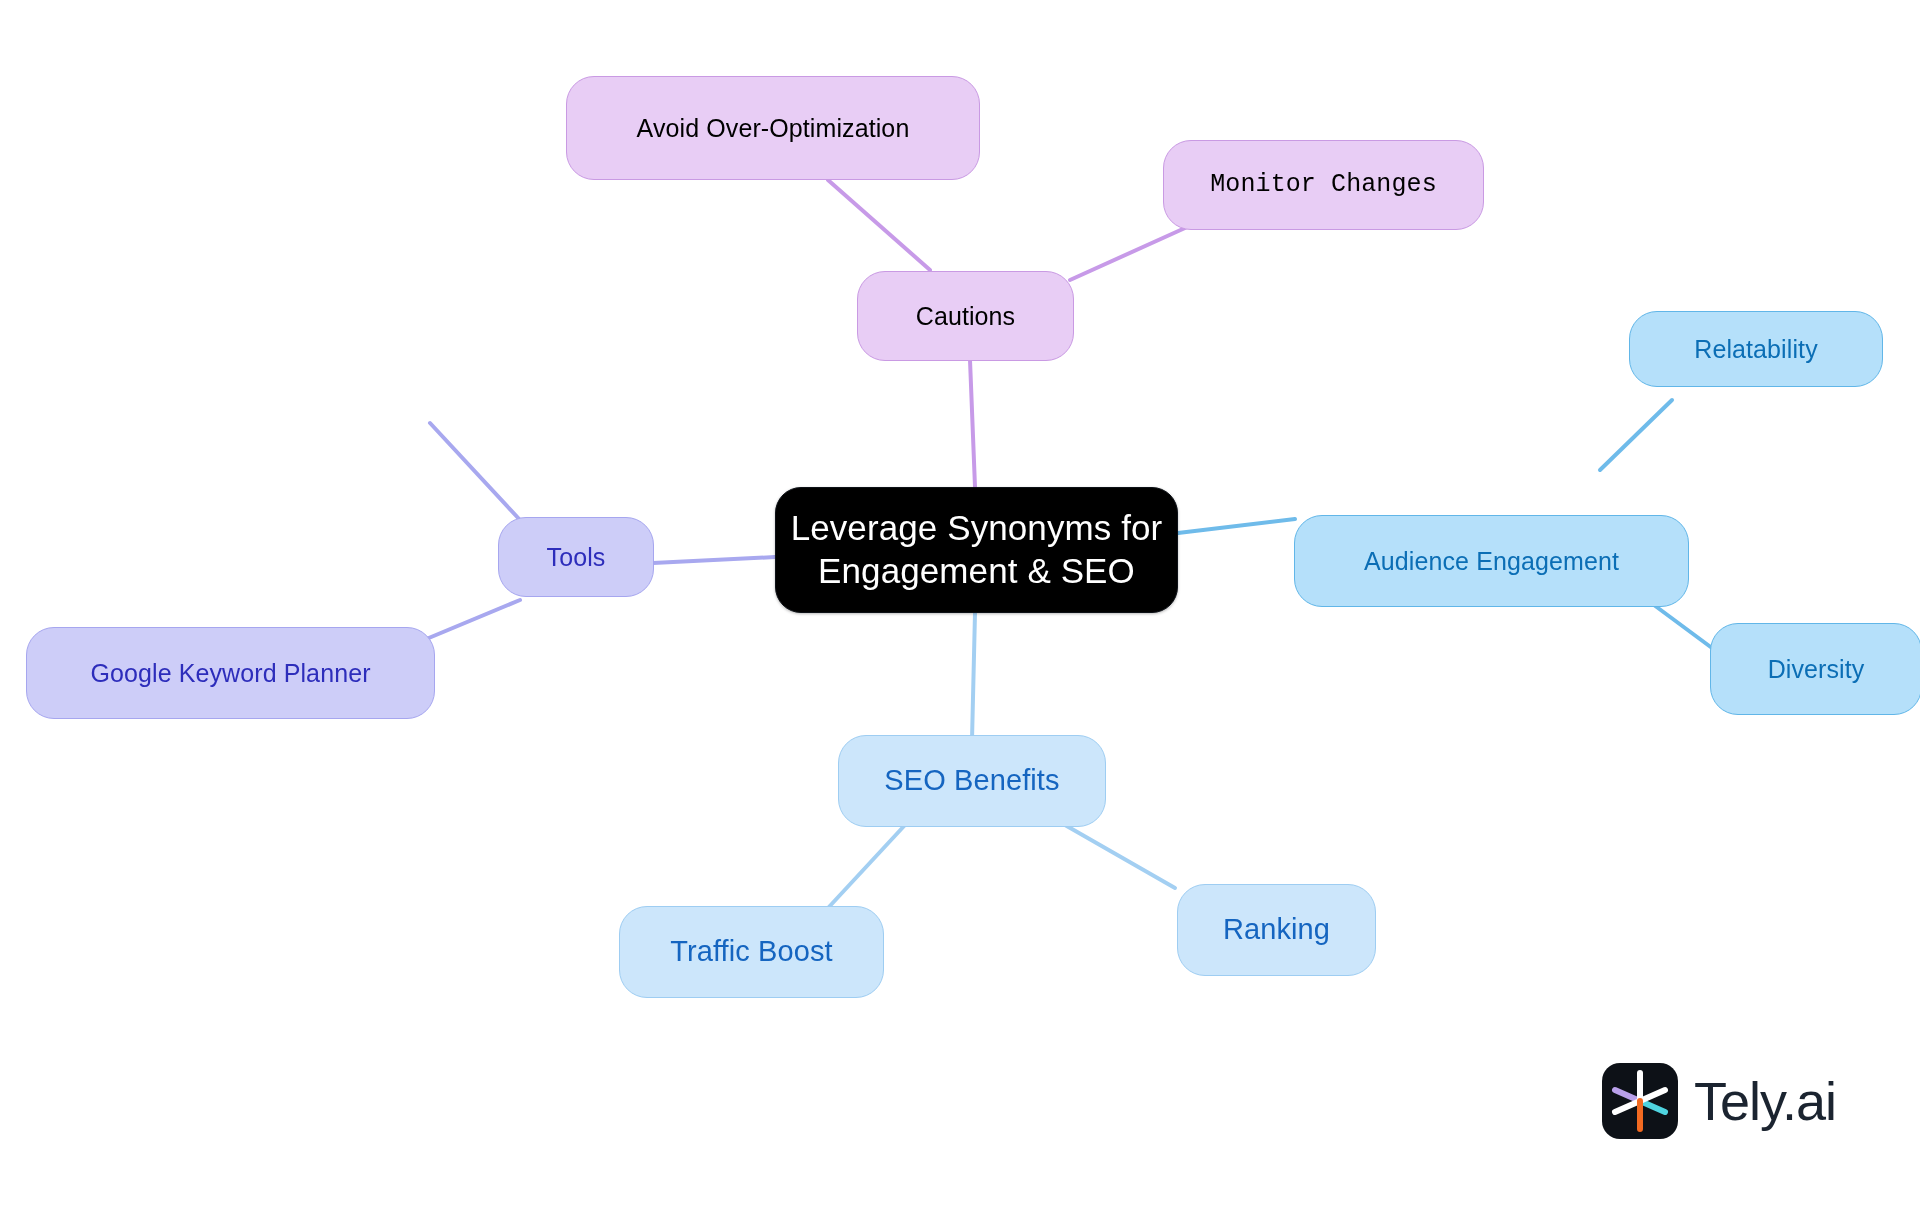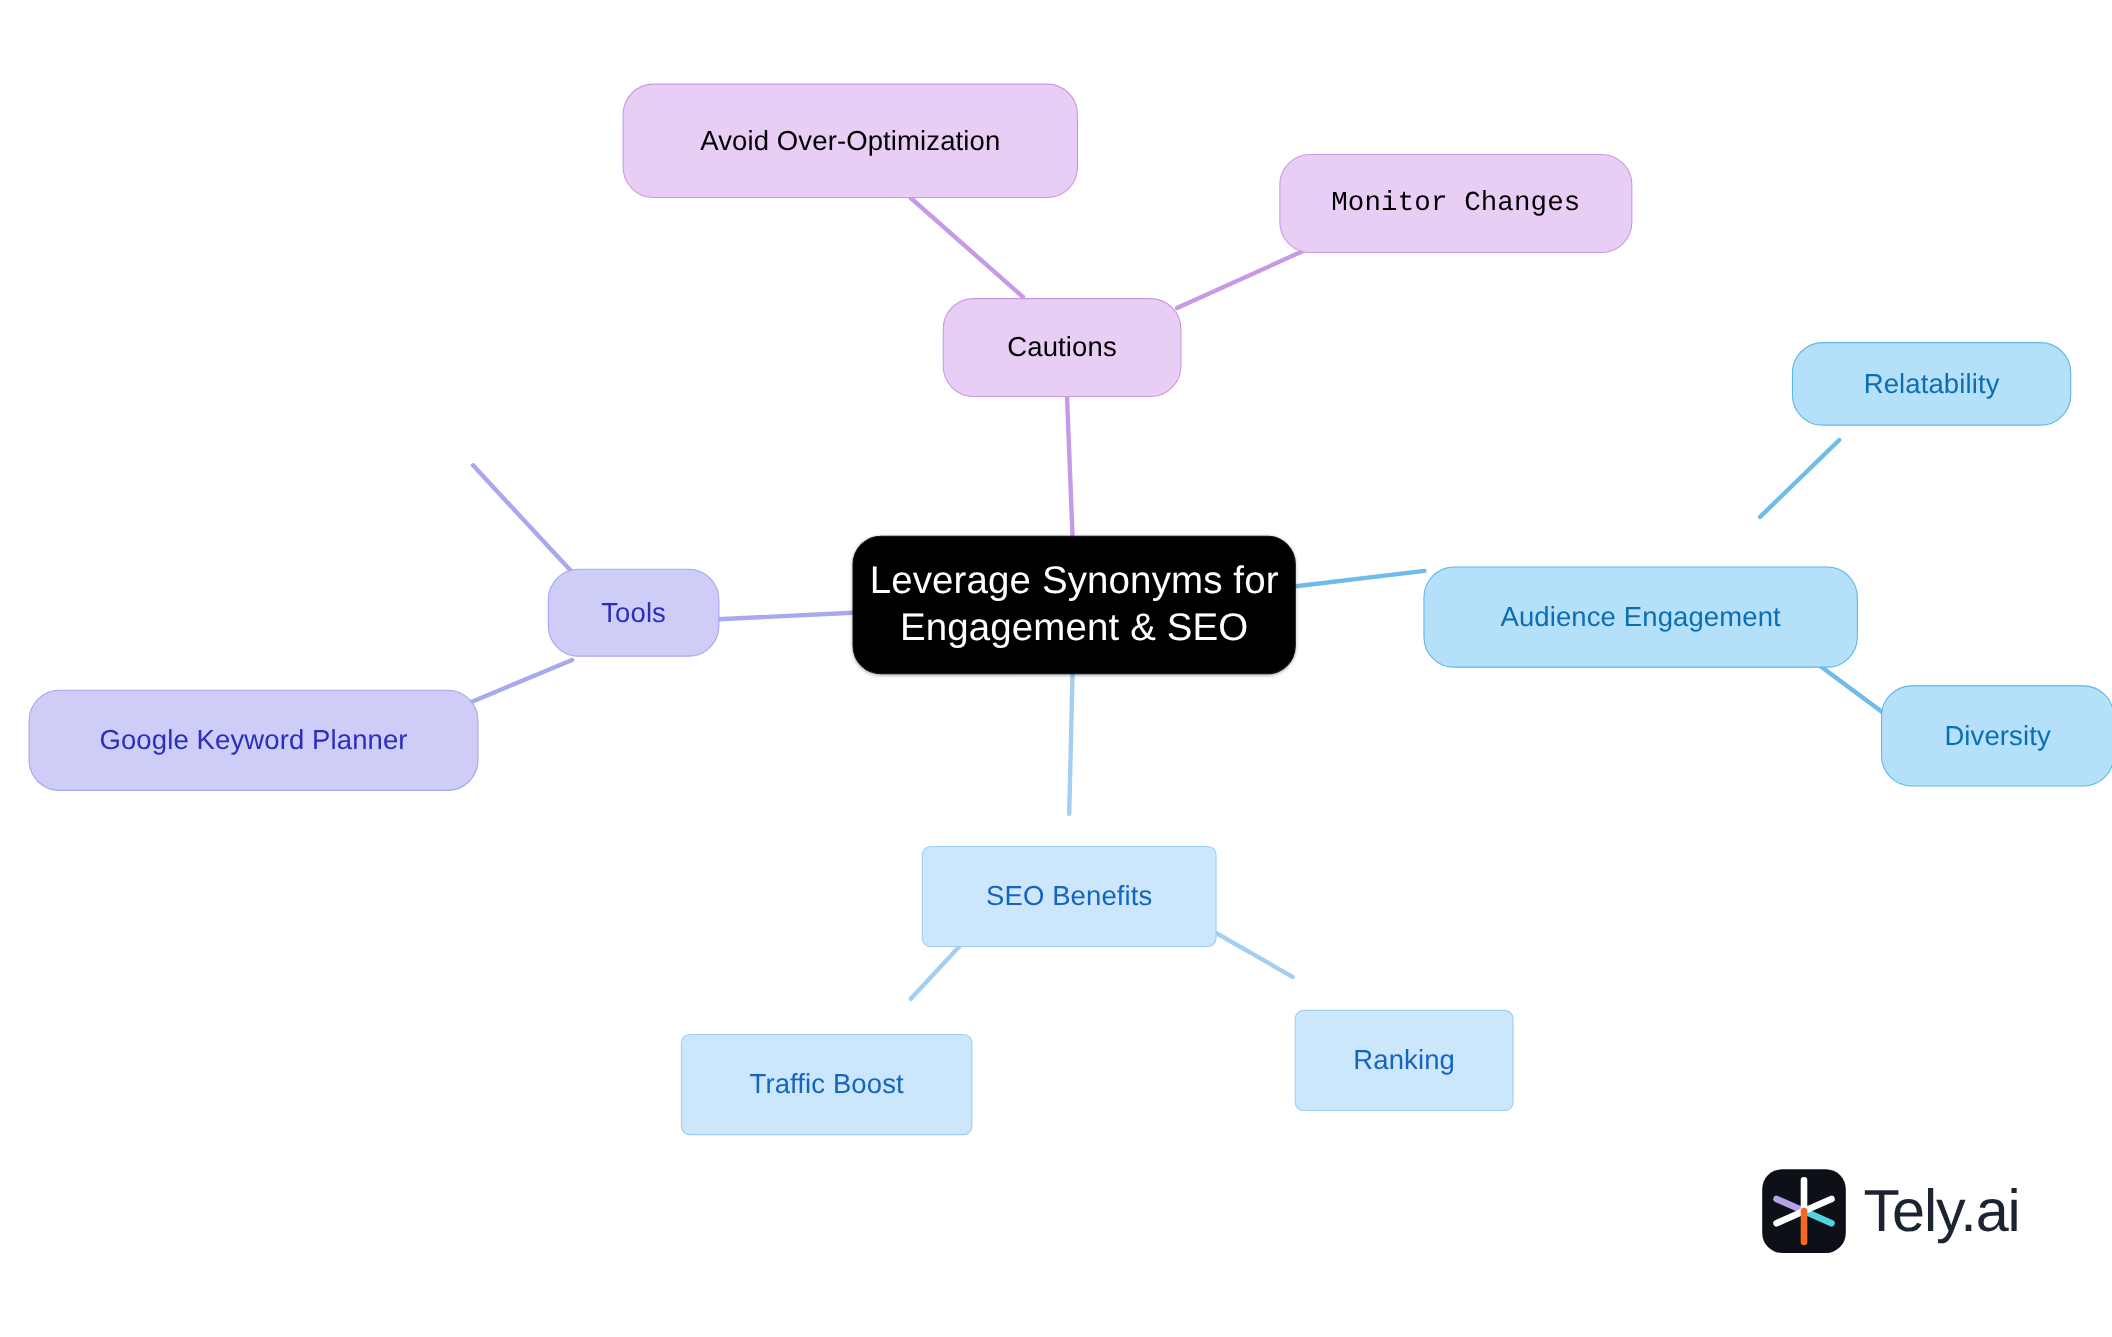--- a/index.html
+++ b/index.html
@@ -71,23 +71,22 @@
     border-color: #61b6e8;
     color: #0b6eb5;
     border-radius: 28px;
     font-size: 25px;
   }
   
   .node.paleblue {
     background: #cce6fb;
     border-color: #9ecdf2;
     color: #1565c0;
-    border-radius: 8px;
-    font-size: 25px;
-    margin-top: 34px;
+    border-radius: 28px;
+    font-size: 29px;
   }
 
   
   #logo {
     position: absolute;
     left: 1602px;
     top: 1063px;
     display: flex;
     align-items: center;
     gap: 16px;

